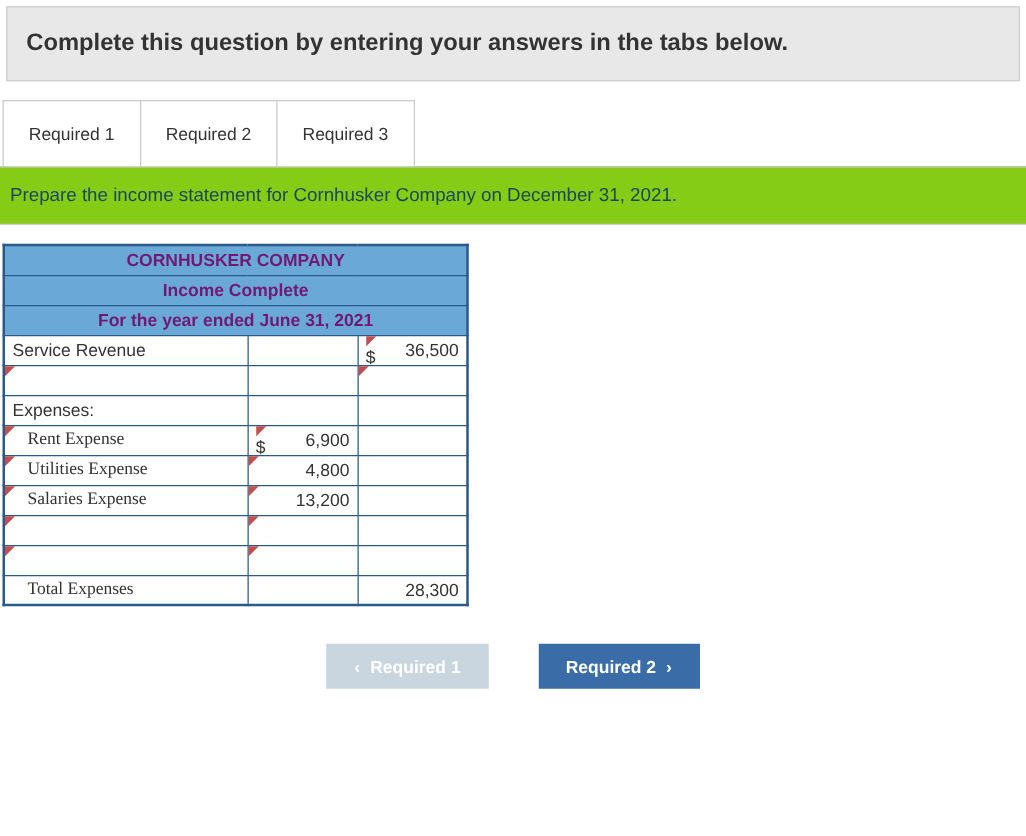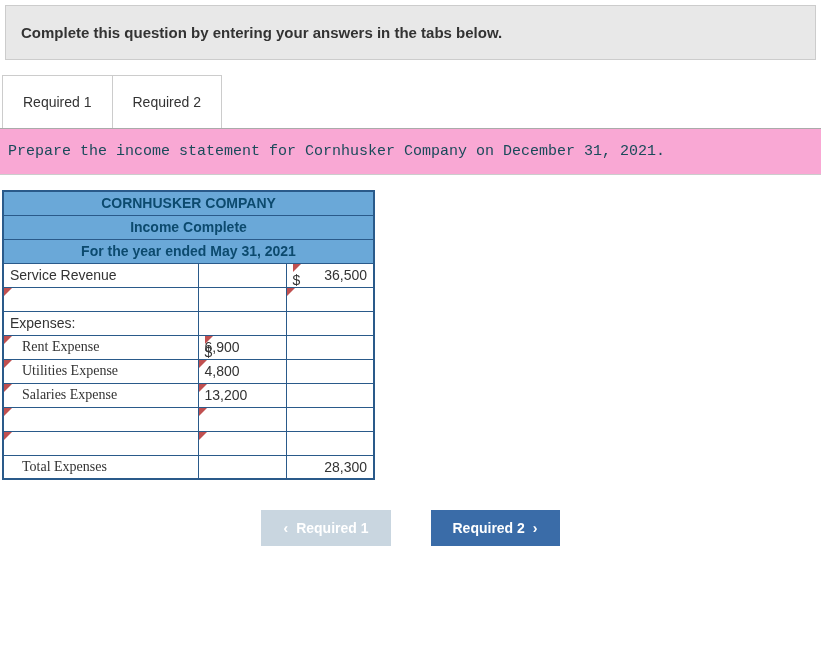--- a/index.html
+++ b/index.html
@@ -12,76 +12,75 @@
       font-size: 14px;
       color: #333;
       width: 821px;
       background: #fff;
     }
     .instruction-banner {
       background: #e8e8e8;
       border: 1px solid #ccc;
       padding: 18px 15px;
       font-weight: bold;
-      font-size: 15px;
+      font-size: 19px;
       margin: 5px;
     }
     .tabs {
       display: flex;
       border-bottom: 1px solid #aaa;
       margin-top: 15px;
     }
     .tab {
       padding: 18px 20px;
       border: 1px solid #ccc;
       border-bottom: none;
       background: #fff;
       font-size: 14px;
       cursor: pointer;
       margin-right: -1px;
     }
     .tab:first-child {
       margin-left: 2px;
     }
     .prepare-text {
-      background: #f9a8d4;
+      background: #84cc16;
       padding: 14px 8px;
       font-size: 15px;
       color: #1a4a5a;
       border-bottom: 1px solid #ccc;
-      font-family: Liberation Mono, monospace;
     }
     .statement-wrap {
       margin-top: 15px;
       margin-left: 2px;
     }
     .statement {
       border-collapse: collapse;
       border: 2px solid #2a5a8a;
     }
     .statement td, .statement th {
       border: 1px solid #2a5a8a;
       padding: 3px 6px;
       font-size: 14px;
       height: 24px;
     }
     .hdr {
       background: #6aa8d8;
       font-weight: bold;
       text-align: center;
-      color: #0c4a6e;
+      color: #701a75;
     }
     .col-label {
       width: 195px;
       text-align: left;
       margin-top: 12px;
     }
     .col-amt1 {
       width: 88px;
-      text-align: left;
+      text-align: right;
     }
     .col-amt2 {
       width: 88px;
       text-align: right;
     }
     .indent {
       padding-left: 18px !important;
       font-family: Liberation Serif, serif;
     }
     .tick-cell {
@@ -137,35 +136,36 @@
     }
   </style>
 </head>
 <body>
 
 <div class="instruction-banner">Complete this question by entering your answers in the tabs below.</div>
 
 <div class="tabs">
   <div class="tab">Required 1</div>
   <div class="tab">Required 2</div>
+  <div class="tab">Required 3</div>
 </div>
 
 <div class="prepare-text">Prepare the income statement for Cornhusker Company on December 31, 2021.</div>
 
 <div class="statement-wrap">
   <table class="statement">
     <tbody>
         <tr>
           <td class="hdr" colspan="3">CORNHUSKER COMPANY</td>
         </tr>
     <tr>
           <td class="hdr" colspan="3">Income Complete</td>
         </tr>
     <tr>
-          <td class="hdr" colspan="3">For the year ended May 31, 2021</td>
+          <td class="hdr" colspan="3">For the year ended June 31, 2021</td>
         </tr>
 
     <tr>
       <td class="col-label">Service Revenue</td>
       <td class="col-amt1"></td>
       <td class="col-amt2 dollar tick-cell">36,500</td>
     </tr>
     <tr>
       <td class="col-label tick-cell"></td>
       <td class="col-amt1"></td>

